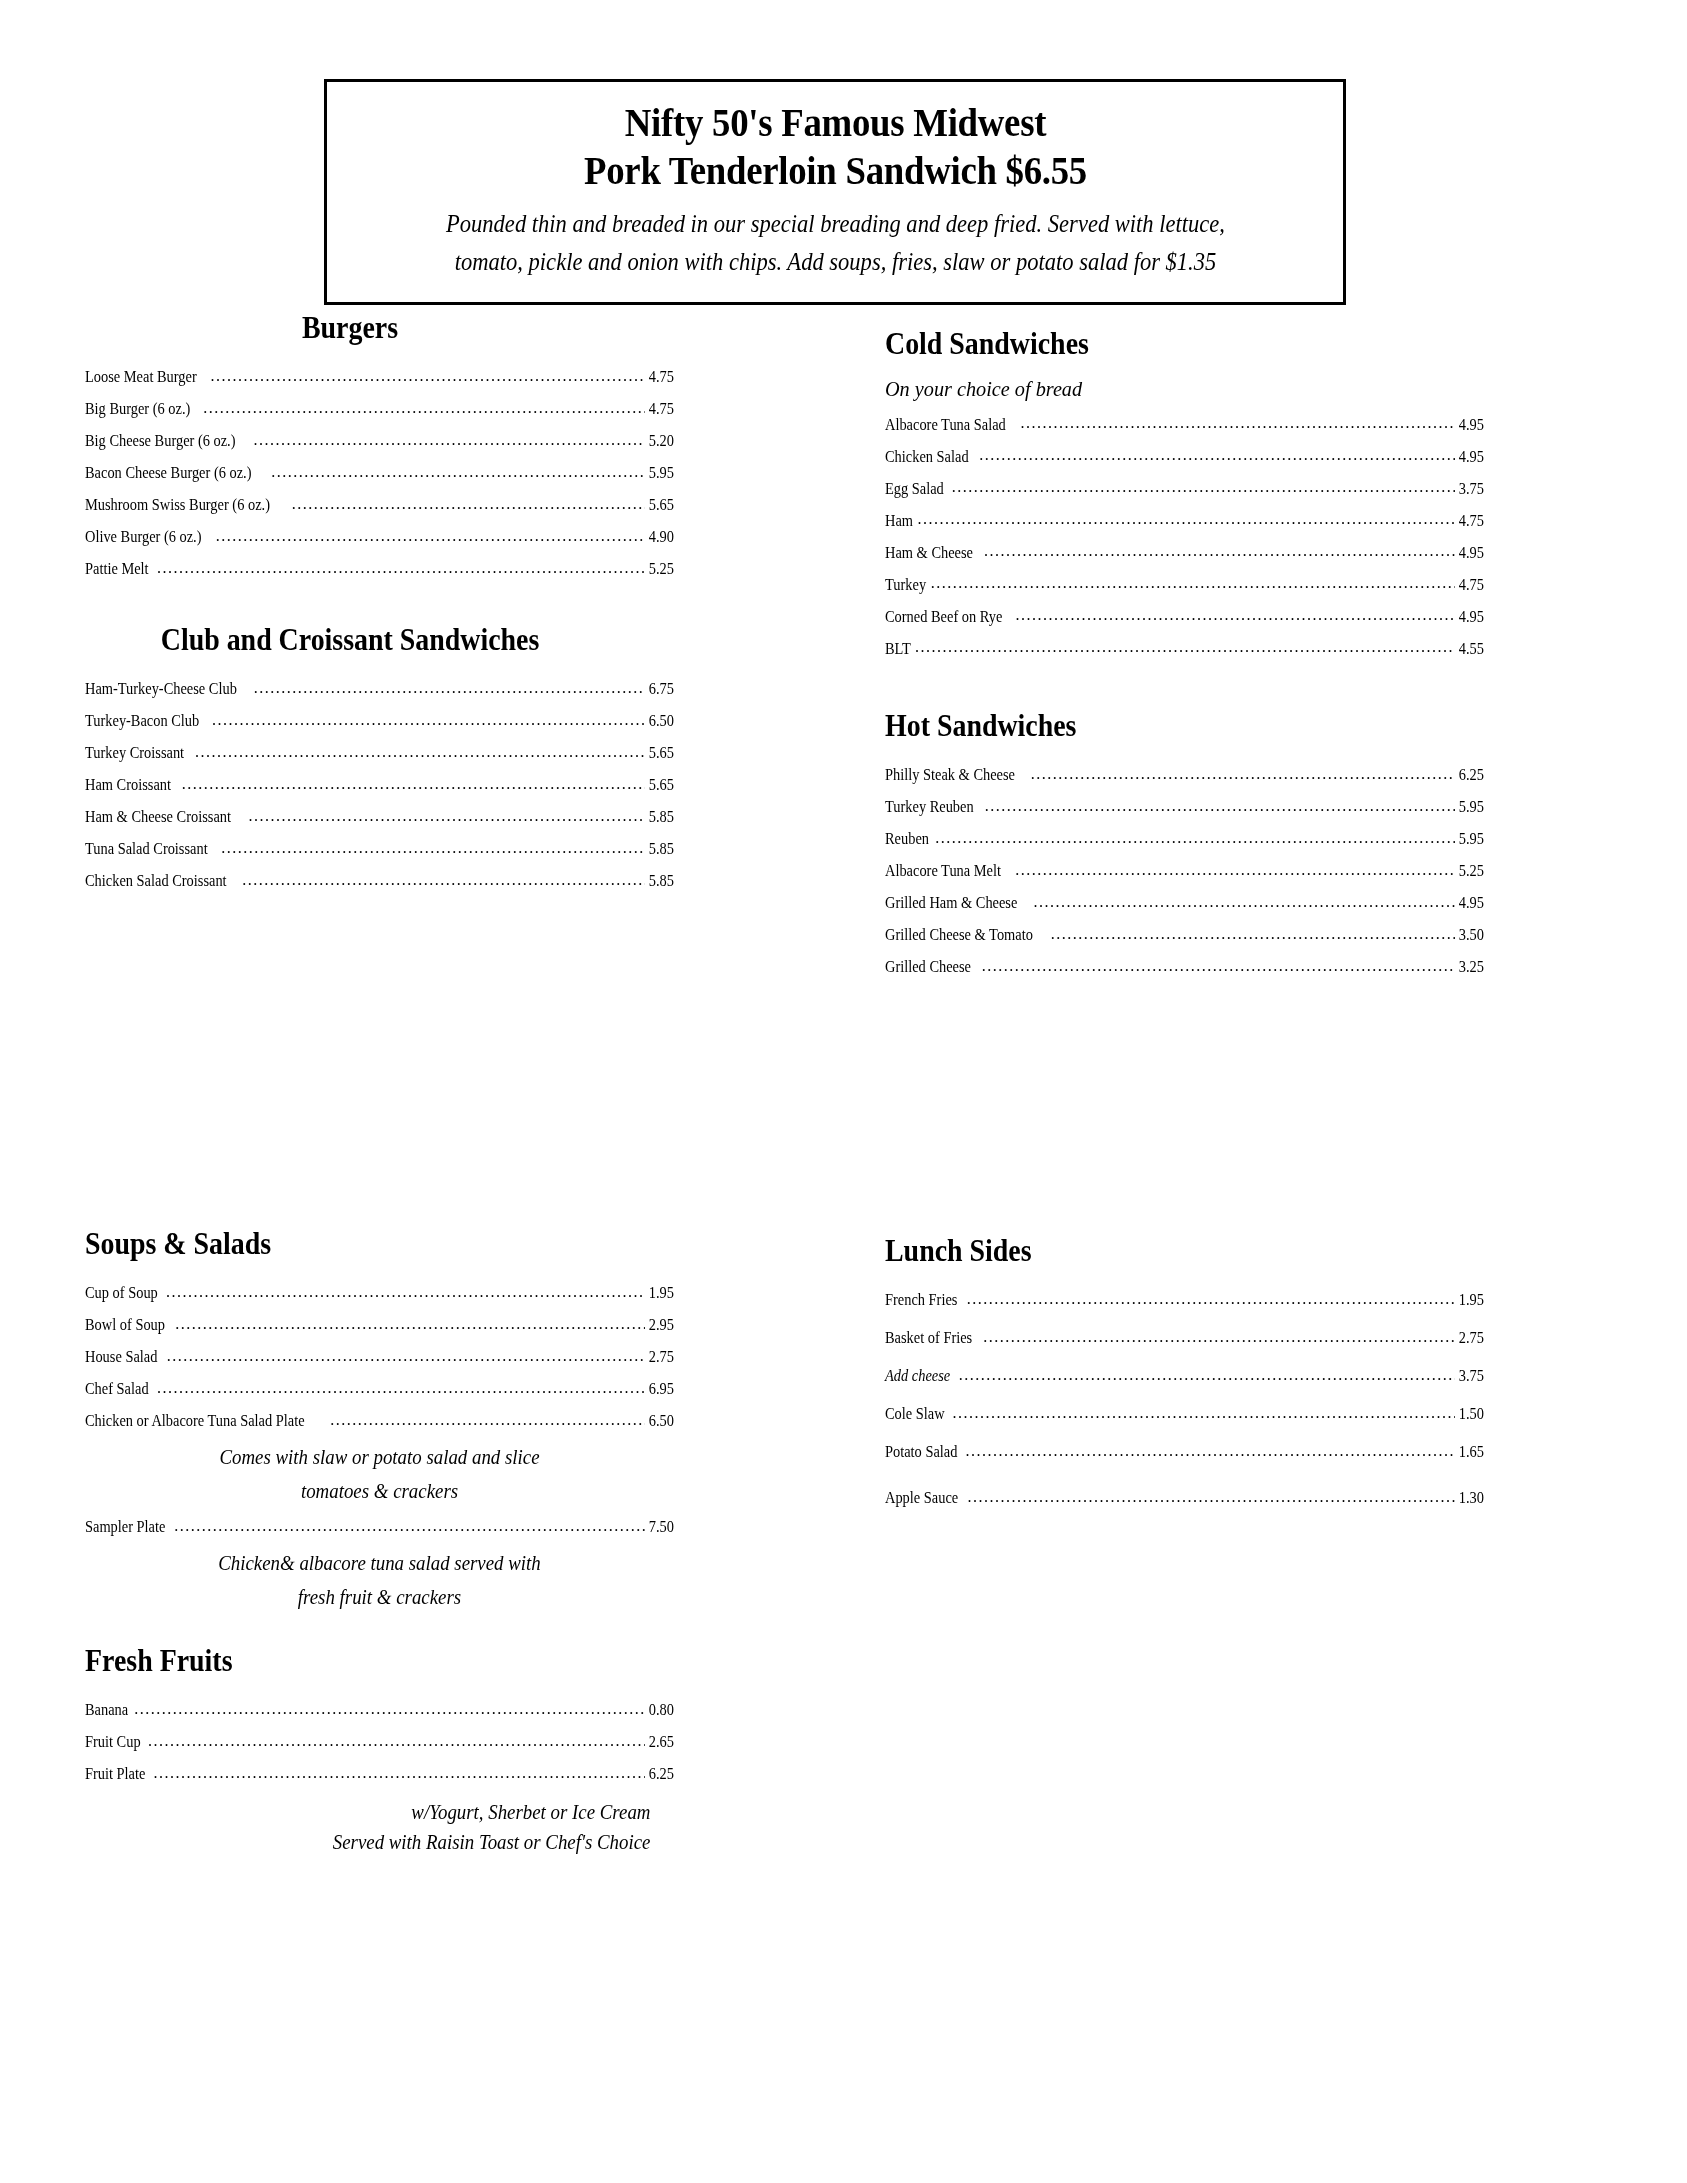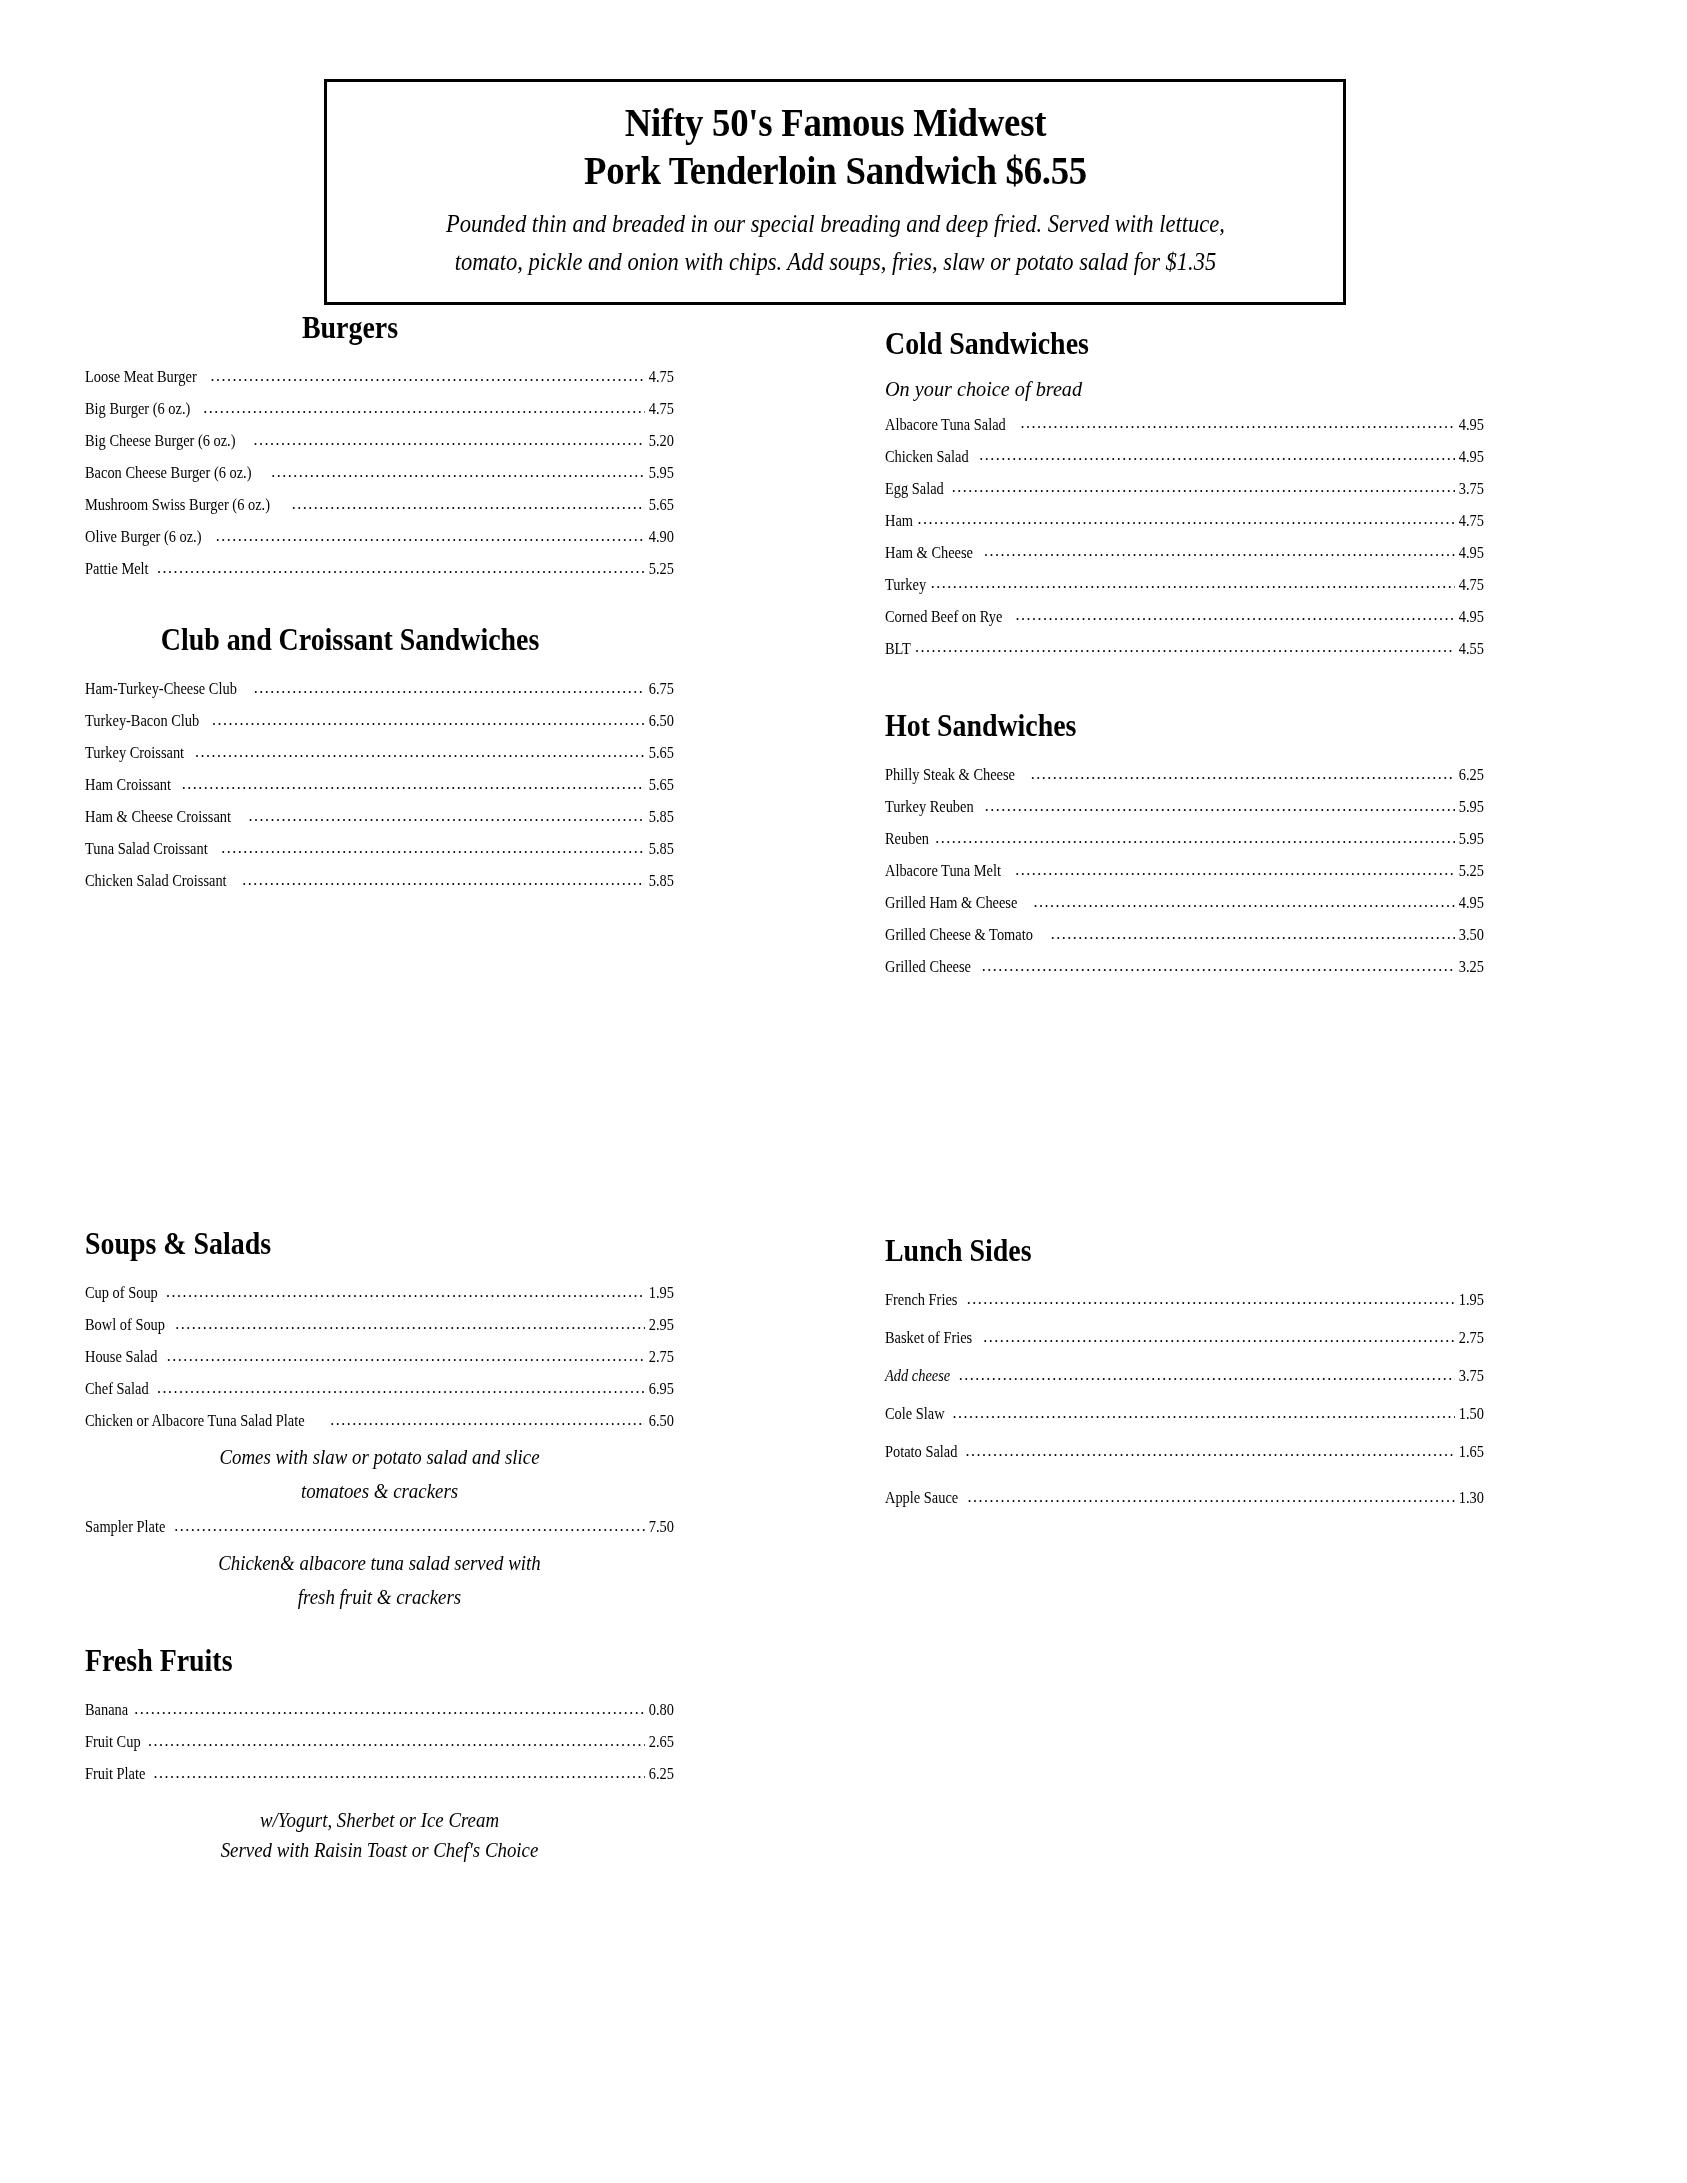--- a/index.html
+++ b/index.html
@@ -175,22 +175,22 @@
     font-size: 24px;
     line-height: 1.2;
     margin-top: 30px;
     text-align: center;
     transform: scaleX(0.93);
     transform-origin: center;
   }
 
   
   .ff-notes {
-    text-align: center;
-    margin-top: 24px;
+    text-align: right;
+    margin-top: 16px;
   }
   .ff-notes .ffn {
     font-style: italic;
     font-size: 20.5px;
     line-height: 1.45;
     white-space: nowrap;
     transform: scaleX(0.92);
   }
 </style>
 </head>

